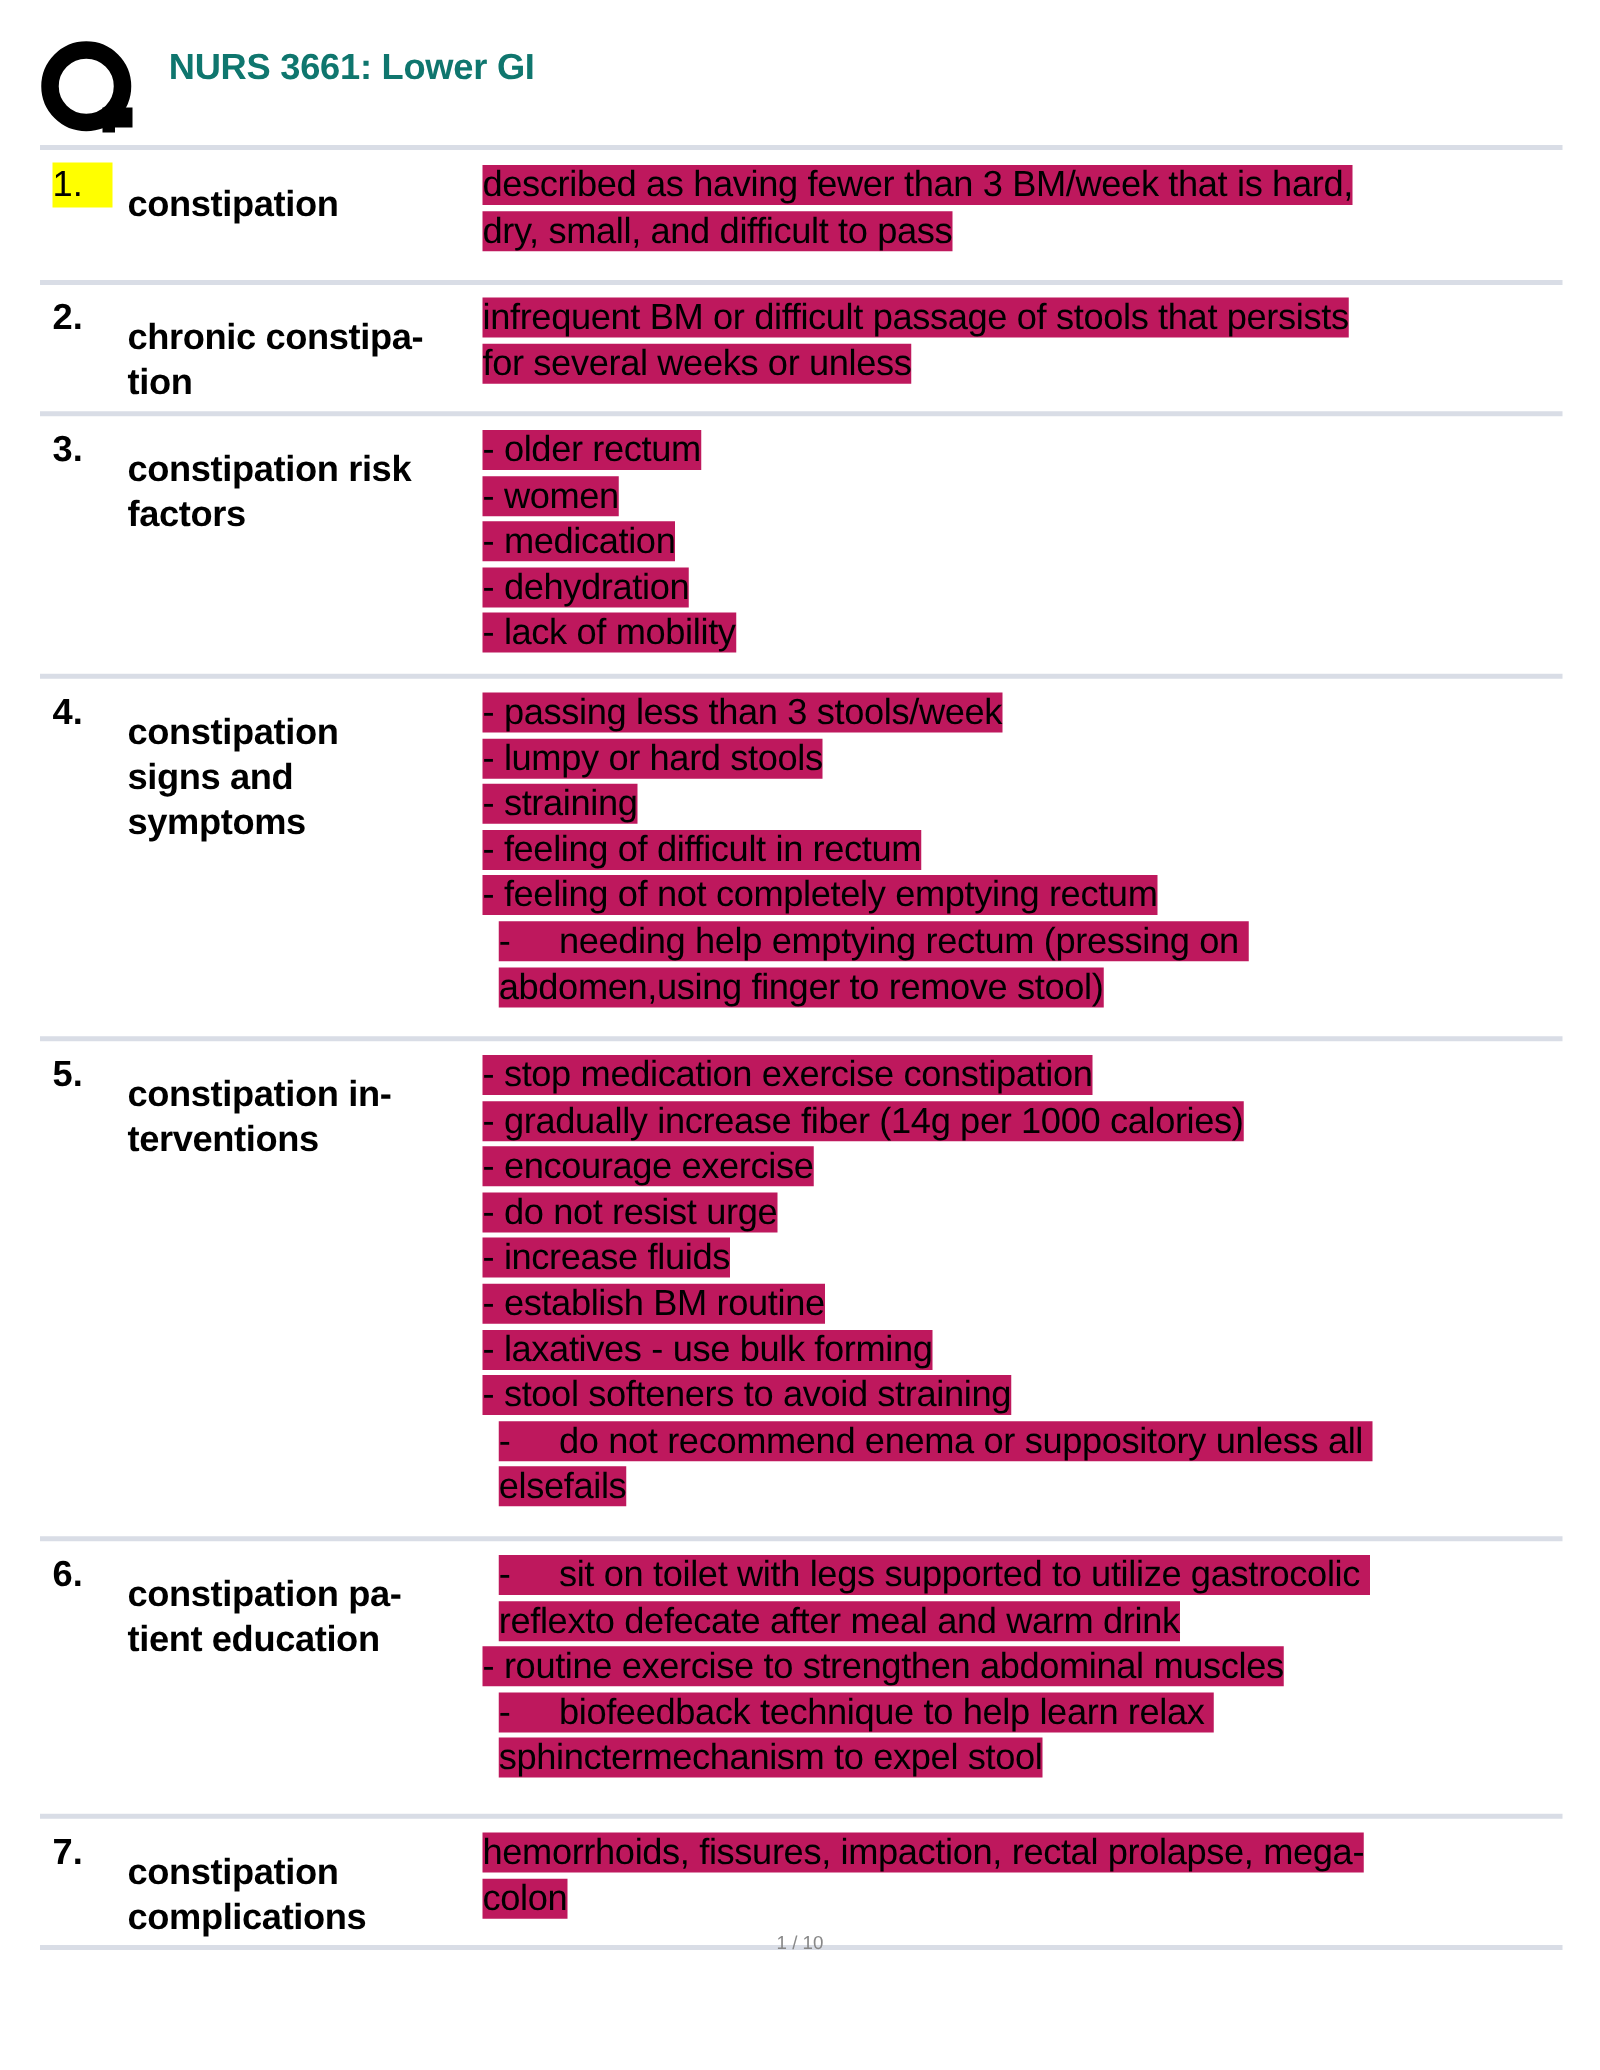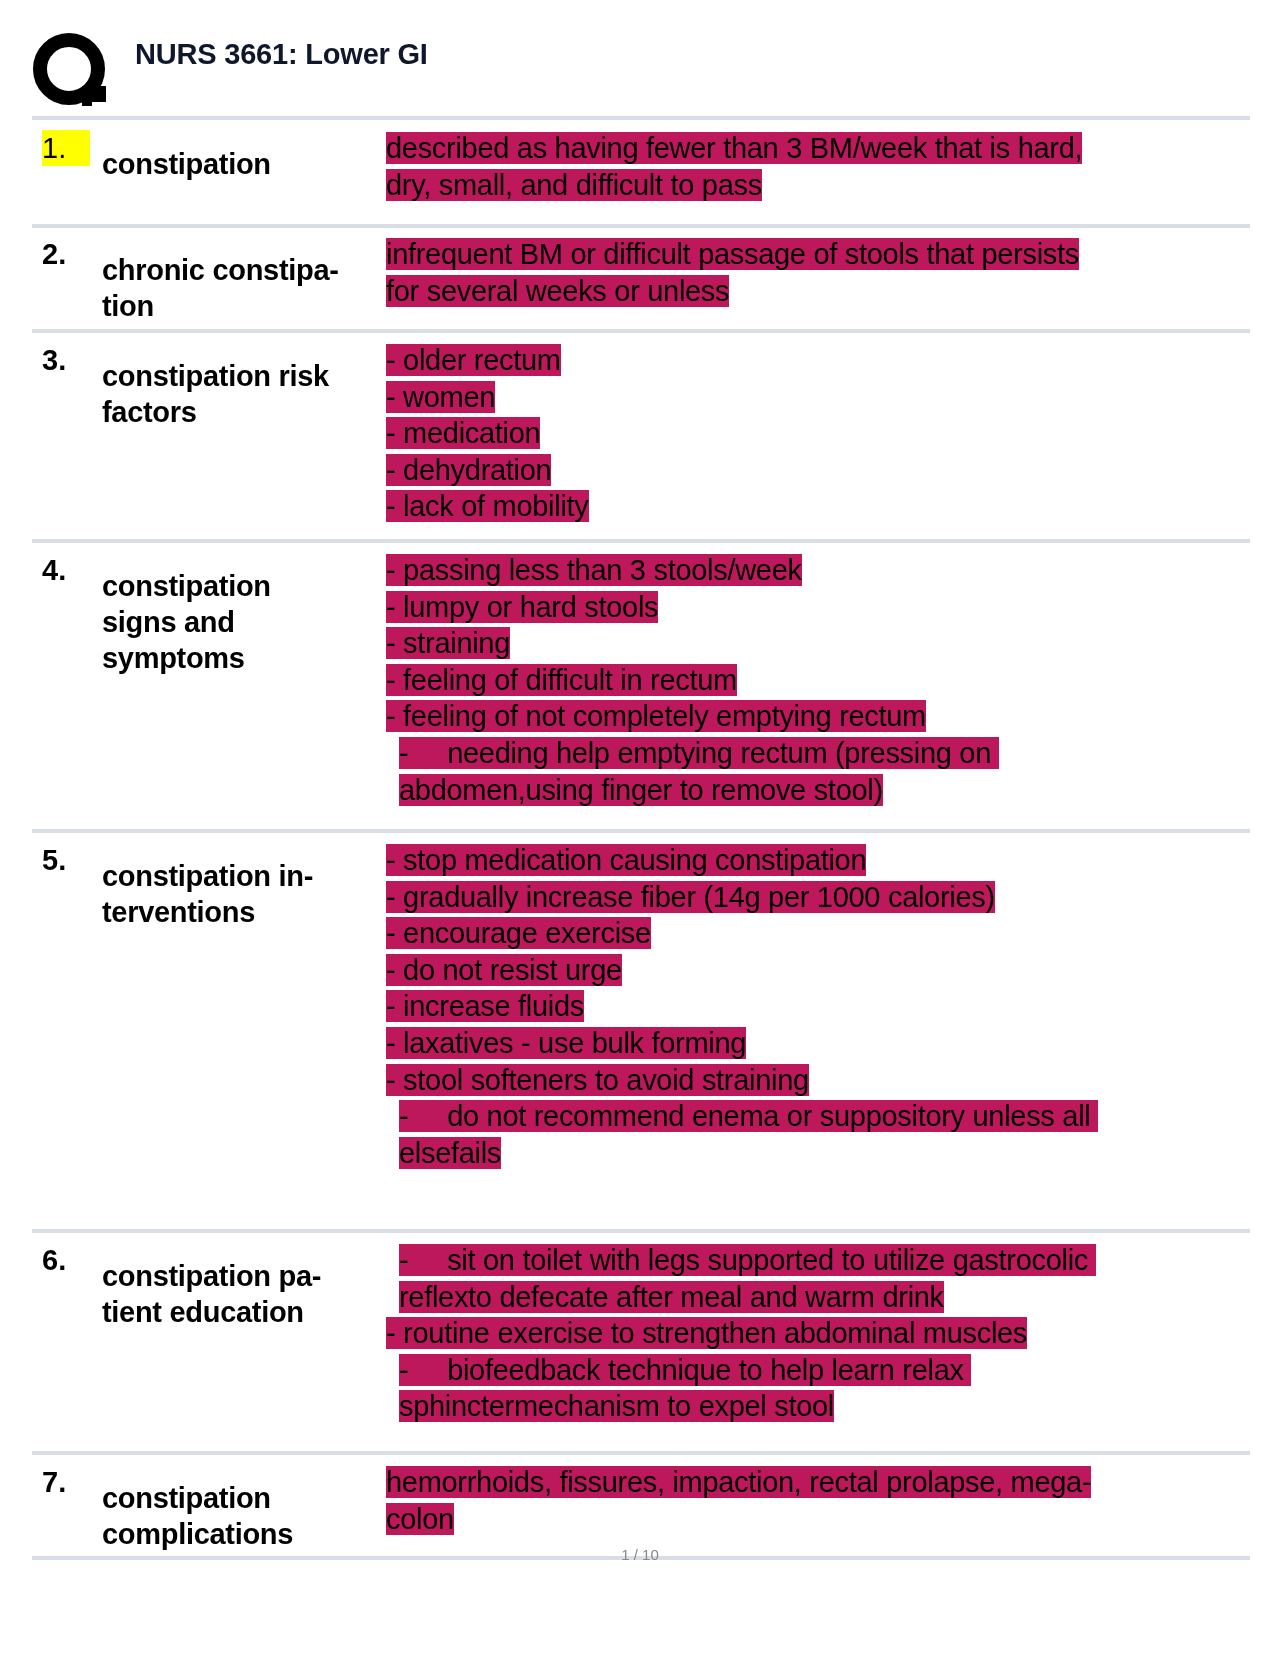--- a/index.html
+++ b/index.html
@@ -28,21 +28,21 @@
       top: 2px;
       width: 80px;
       height: 80px;
     }
     .title {
       position: absolute;
       left: 103px;
       top: 8px;
       font-size: 29px;
       font-weight: bold;
-      color: #0f172a;
+      color: #0f766e;
       letter-spacing: -0.2px;
       white-space: nowrap;
     }
     .rule {
       position: absolute;
       left: 32px;
       width: 1218px;
       height: 4px;
       background: #d9dde6;
     }
@@ -183,25 +183,26 @@
   </div>
 </div>
 
 <div class="card" style="top:842px">
   <span class="num">5.</span>
   <div class="term">
     <span class="line">constipation in-</span>
     <span class="line">terventions</span>
   </div>
   <div class="def">
-    <span class="line"><span class="hl">- stop medication causing constipation</span></span>
+    <span class="line"><span class="hl">- stop medication exercise constipation</span></span>
     <span class="line"><span class="hl">- gradually increase fiber (14g per 1000 calories)</span></span>
     <span class="line"><span class="hl">- encourage exercise</span></span>
     <span class="line"><span class="hl">- do not resist urge</span></span>
     <span class="line"><span class="hl">- increase fluids</span></span>
+    <span class="line"><span class="hl">- establish BM routine</span></span>
     <span class="line"><span class="hl">- laxatives - use bulk forming</span></span>
     <span class="line"><span class="hl">- stool softeners to avoid straining</span></span>
     <span class="line indent"><span class="hl">-     do not recommend enema or suppository unless all </span></span>
     <span class="line indent"><span class="hl">elsefails</span></span>
   </div>
 </div>
 
 <div class="card" style="top:1242px">
   <span class="num">6.</span>
   <div class="term">

